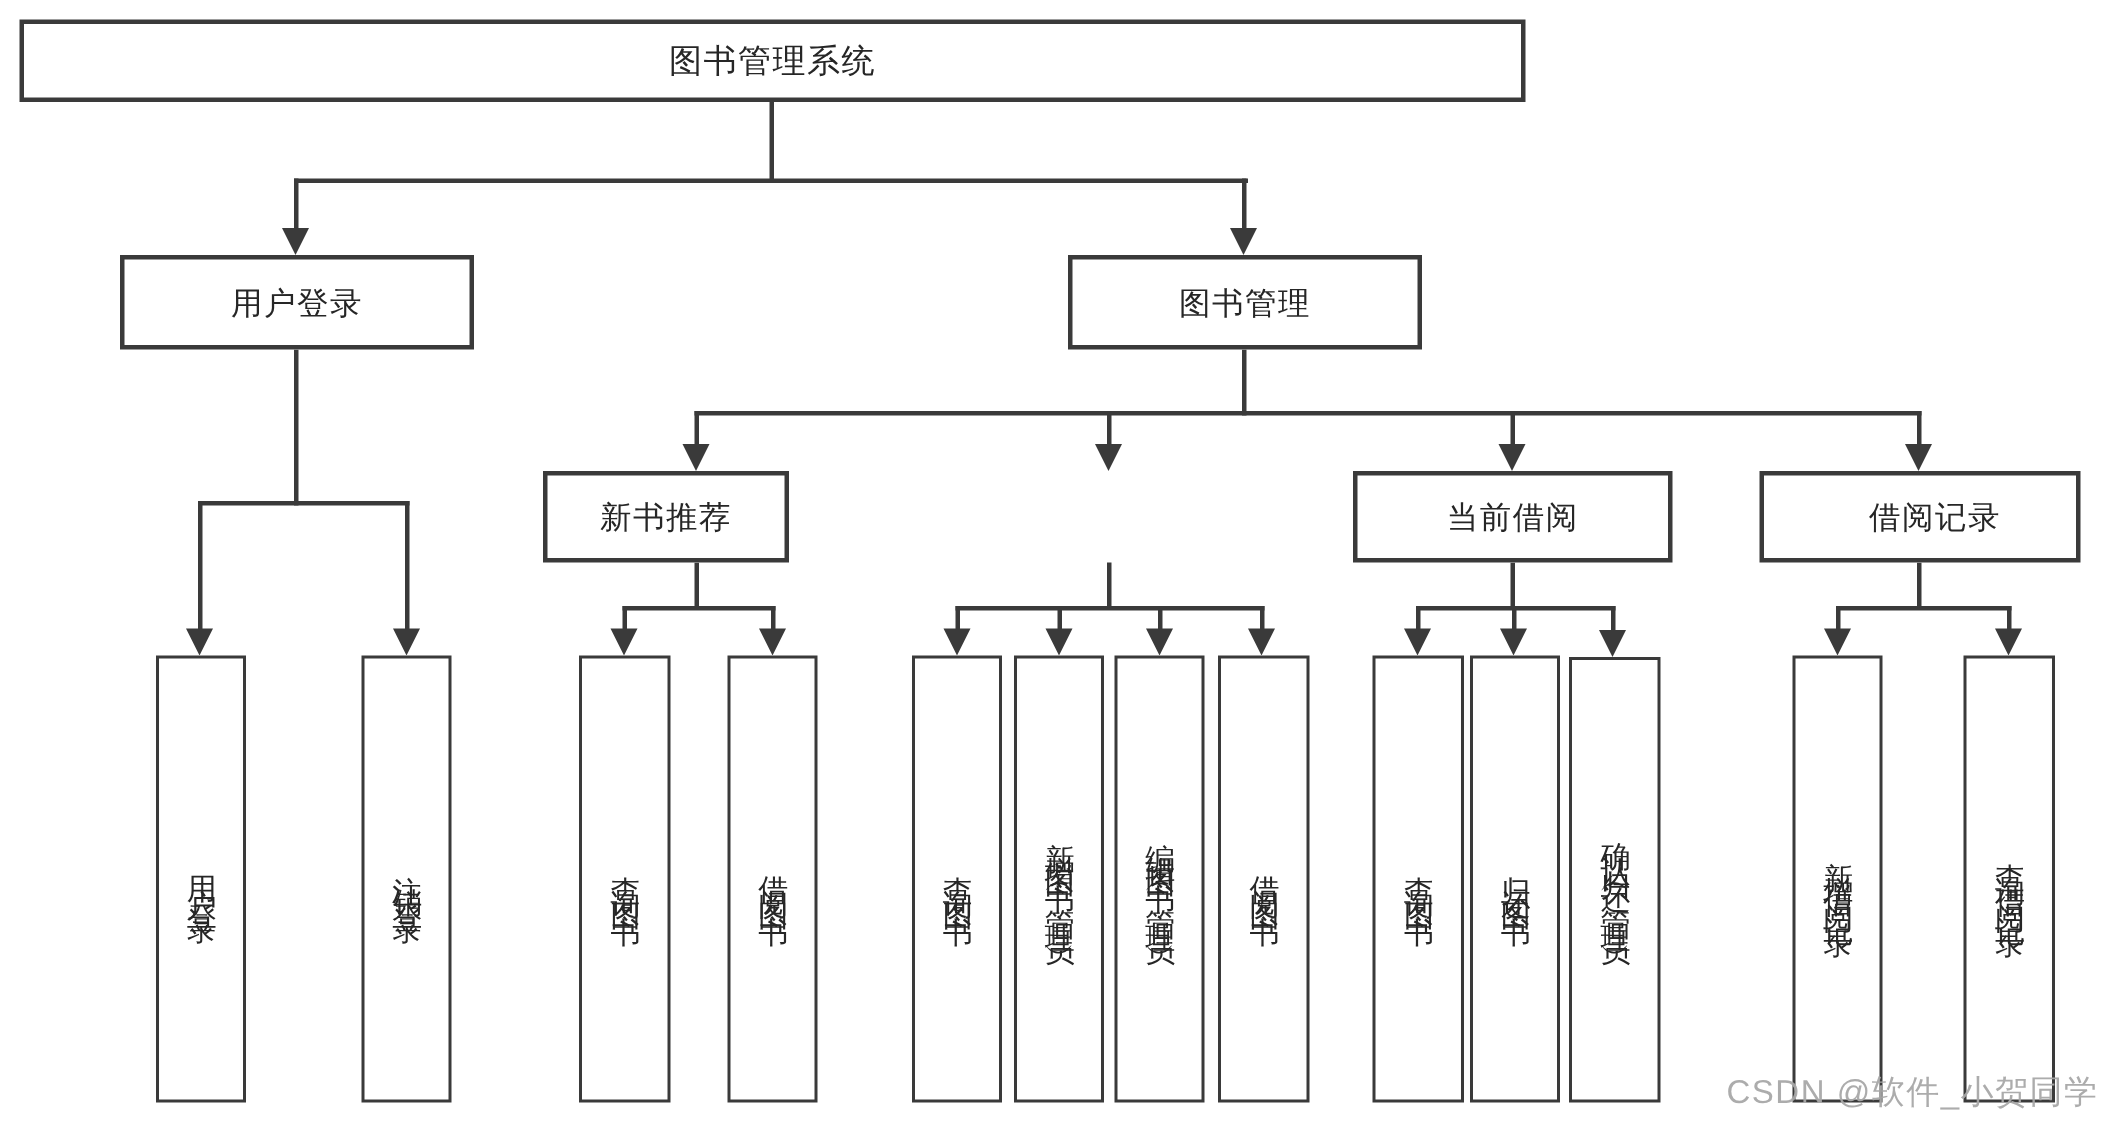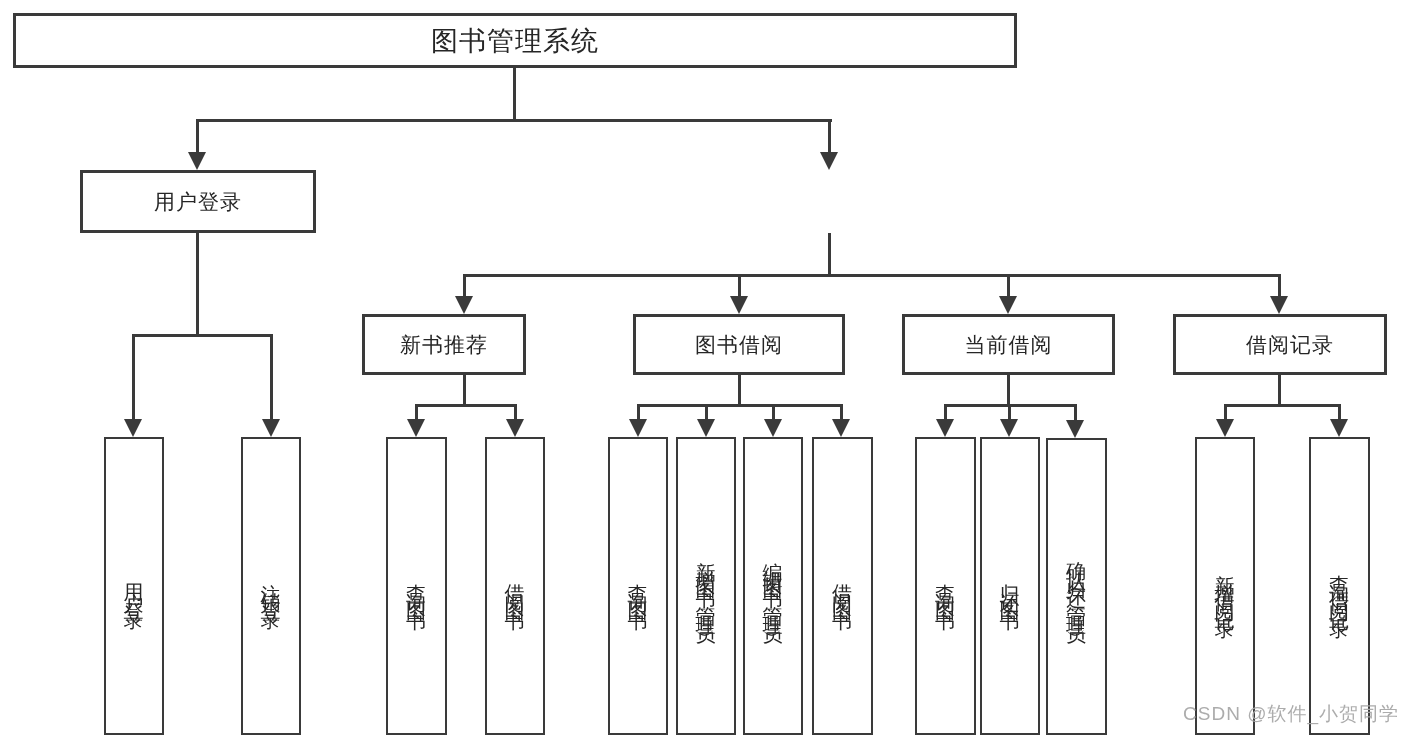--- a/index.html
+++ b/index.html
@@ -26,67 +26,67 @@
     justify-content:center;
     z-index:2;
   }
   .leaf{border-width:2px;}
   .hlabel{
     font-size:21px;
     color:var(--text);
     letter-spacing:1px;
     white-space:nowrap;
   }
-  .root-label{font-size:27px;}
+  .root-label{font-size:22px;}
   .vlabel{
     writing-mode:vertical-rl;
     text-orientation:mixed;
     font-size:20px;
     line-height:1;
     letter-spacing:9px;
     color:var(--text);
     white-space:nowrap;
   }
   .vline{position:absolute;width:3px;background:var(--line);z-index:1;}
   .hline{position:absolute;height:3px;background:var(--line);z-index:1;}
   .arrow{
     position:absolute;width:0;height:0;z-index:1;
     border-left:9px solid transparent;
     border-right:9px solid transparent;
     border-top:18px solid var(--line);
   }
   .watermark{
     position:absolute;
-    right:6px;bottom:20px;
-    font-size:19px;
+    right:6px;bottom:4px;
+    font-size:22px;
     color:var(--watermark);
     opacity:.95;
     z-index:5;
     letter-spacing:1px;
     white-space:nowrap;
   }
 </style>
 </head>
 <body>
 
 <div class="canvas">
 
   <div class="box" style="left:13px;top:13px;width:1004px;height:55px;">
     <span class="hlabel root-label">图书管理系统</span>
   </div>
 
   <div class="box" style="left:80px;top:170px;width:236px;height:63px;">
     <span class="hlabel">用户登录</span>
   </div>
+  <div class="box" style="left:712px;top:170px;width:236px;height:63px;">
+    <span class="hlabel">图书管理</span>
+  </div>
 
   <div class="box" style="left:362px;top:314px;width:164px;height:61px;">
     <span class="hlabel">新书推荐</span>
-  </div>
-  <div class="box" style="left:633px;top:314px;width:212px;height:61px;">
-    <span class="hlabel">图书借阅</span>
   </div>
   <div class="box" style="left:902px;top:314px;width:213px;height:61px;justify-content:center;">
     <span class="hlabel">当前借阅</span>
   </div>
   <div class="box" style="left:1173px;top:314px;width:214px;height:61px;padding-left:20px;">
     <span class="hlabel">借阅记录</span>
   </div>
 
   <div class="box leaf" style="left:104px;top:437px;width:60px;height:298px;">
     <span class="vlabel">用户登录</span>

